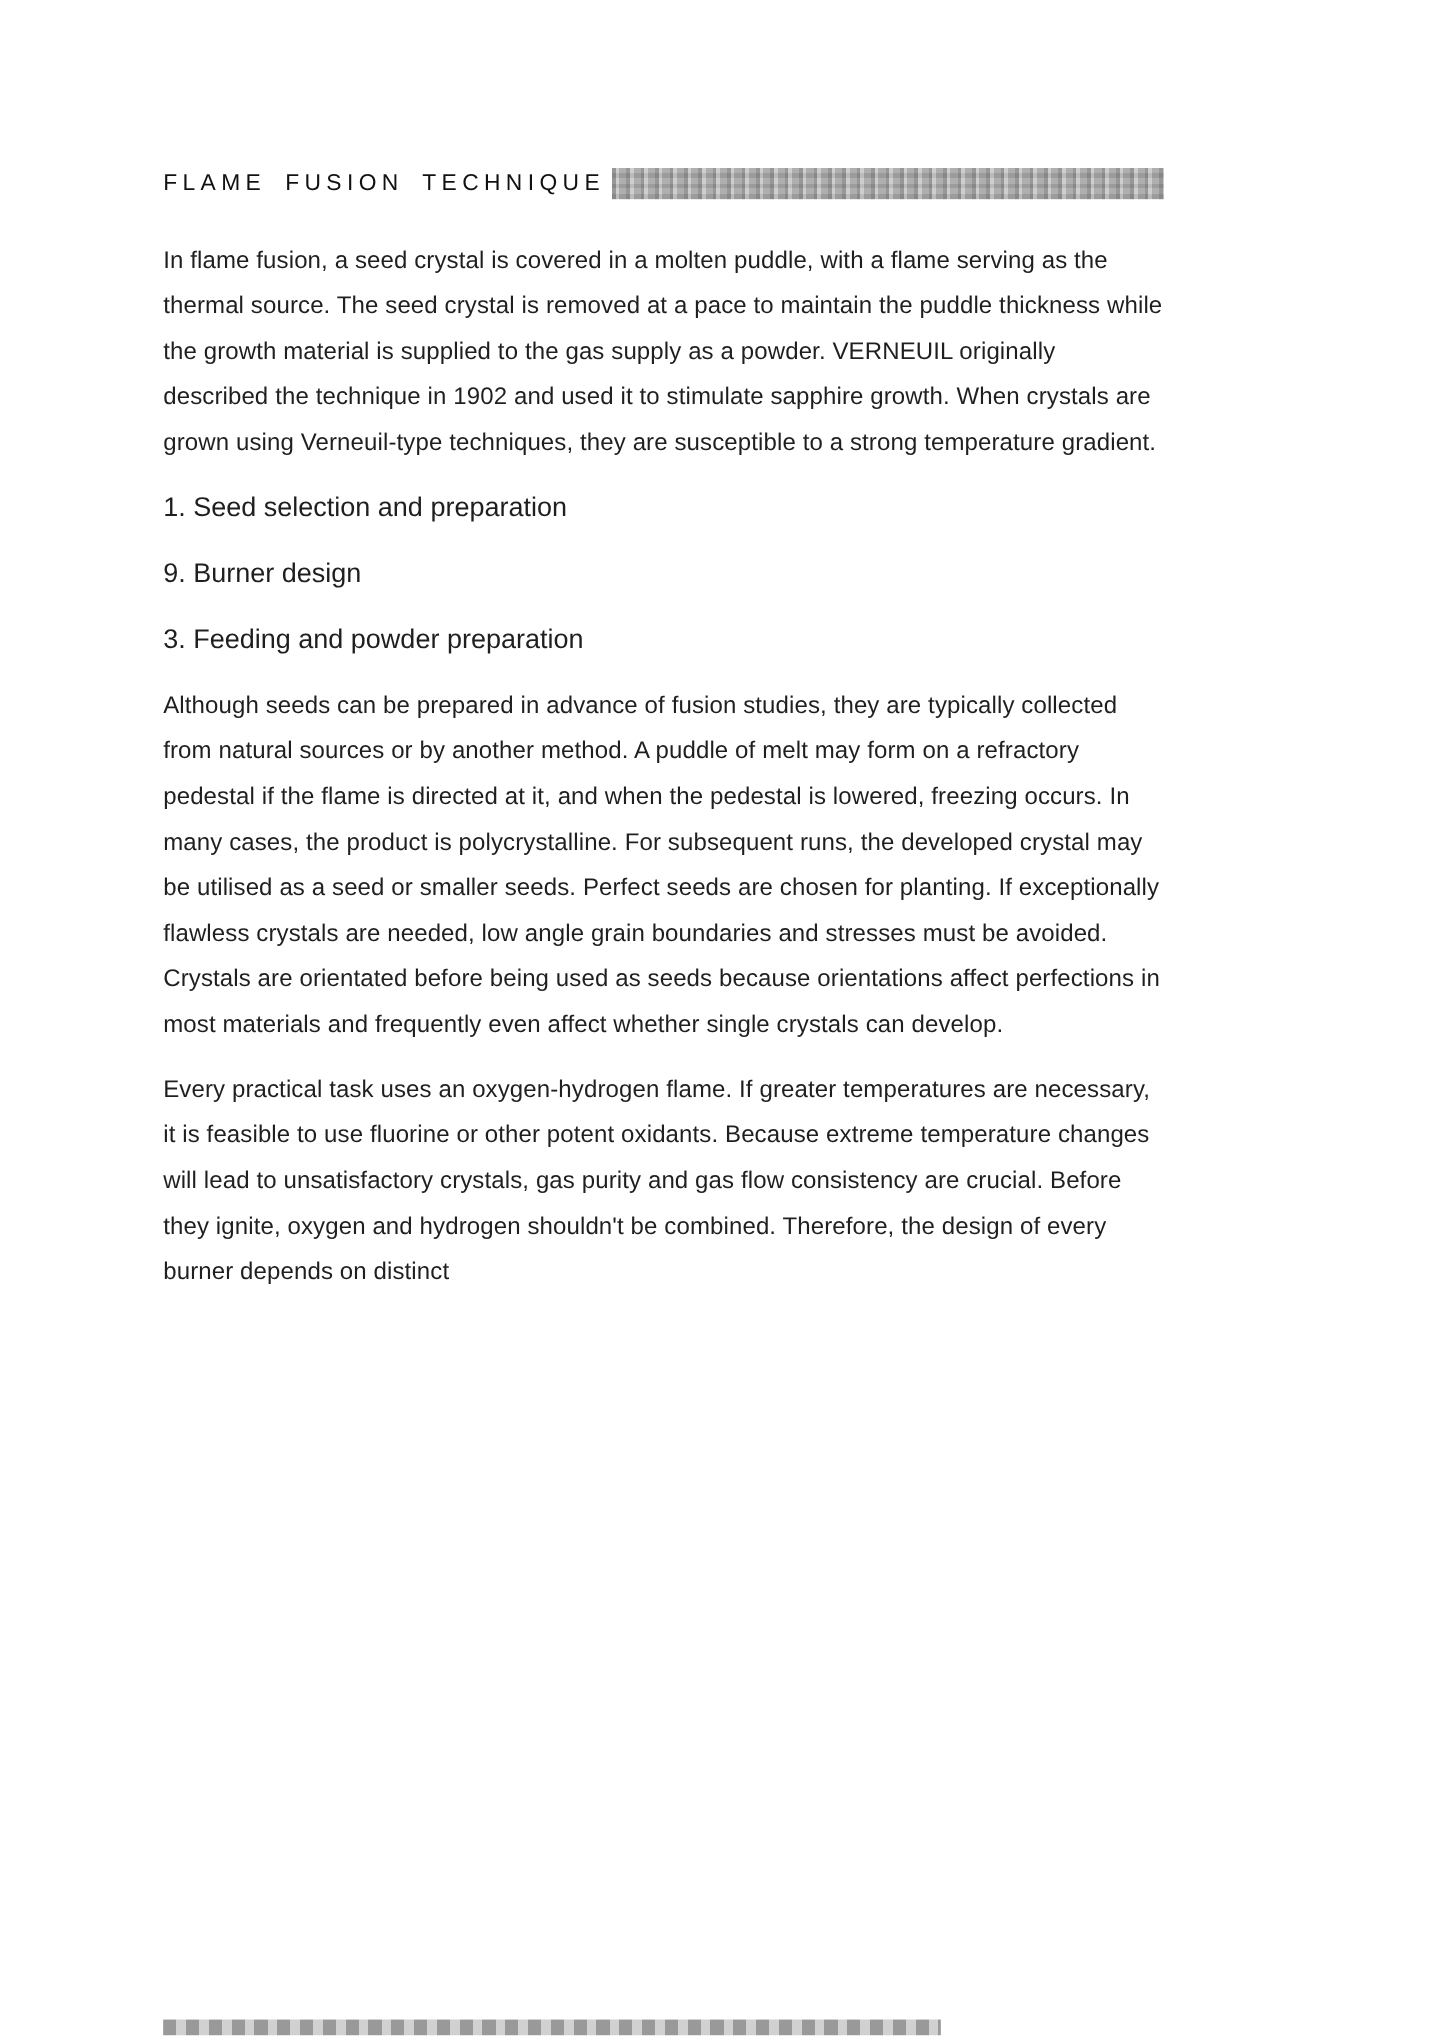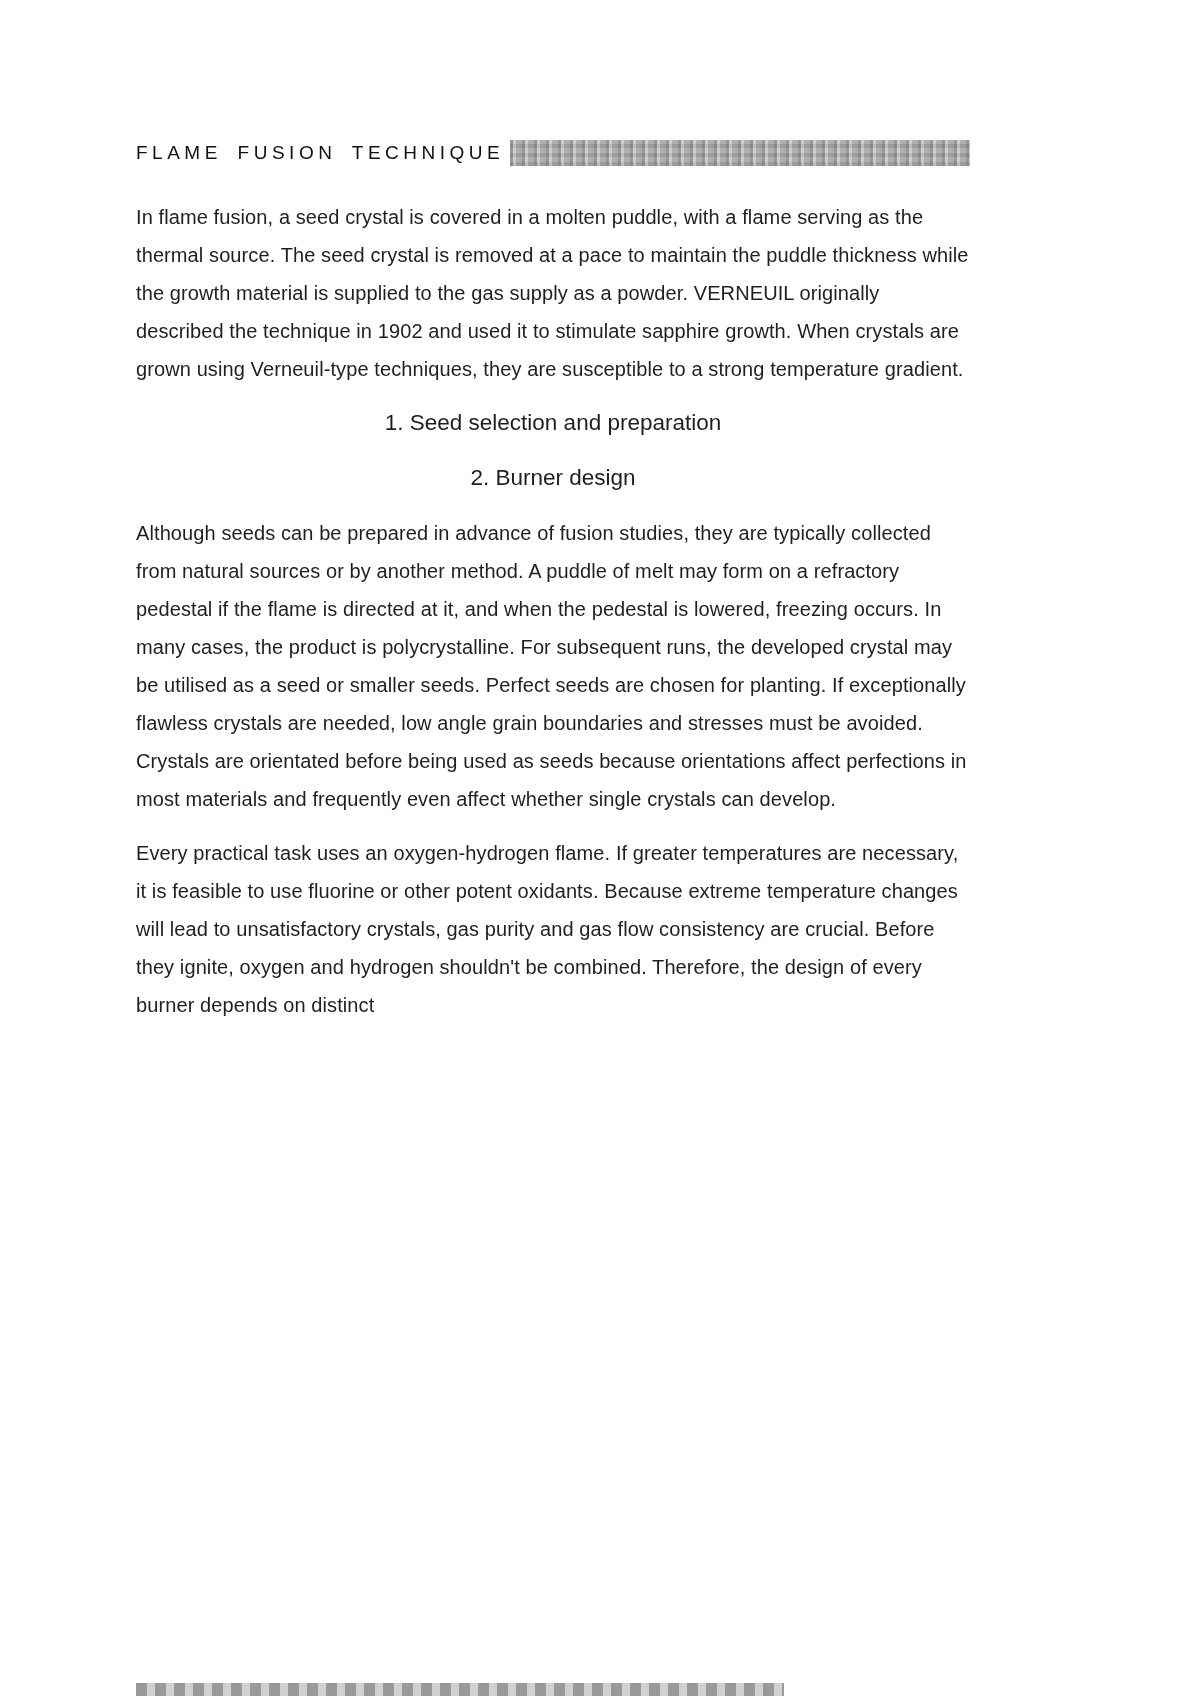--- a/index.html
+++ b/index.html
@@ -49,21 +49,20 @@
   .para {
     font-size: 20px;
     line-height: 38px;
     margin: 0 0 16px 0;
     letter-spacing: 0.1px;
   }
   .list-para {
     font-size: 22.5px;
     line-height: 38px;
     margin: 0 0 17px 0;
-    text-align: center;
   }
   .clipped-line {
     position: absolute;
     left: 136px;
     top: 1683px;
     width: 648px;
     height: 13px;
     background-color: #bfbfbf;
     background-image: repeating-linear-gradient(90deg, rgba(0,0,0,0.20) 0 11px, rgba(255,255,255,0.28) 11px 19px);
   }
@@ -77,22 +76,23 @@
     <h1 class="title-row">
       <span class="title-text">FLAME FUSION TECHNIQUE</span>
       <span class="title-highlight"></span>
     </h1>
 
     <p class="para">In flame fusion, a seed crystal is covered in a molten puddle, with a flame serving as the thermal source. The seed crystal is removed at a pace to maintain the puddle thickness while the growth material is supplied to the gas supply as a powder. VERNEUIL originally described the technique in 1902 and used it to stimulate sapphire growth. When crystals are grown using Verneuil-type techniques, they are susceptible to a strong temperature gradient.</p>
 
 
     <p class="list-para">1. Seed selection and preparation</p>
 
-    <p class="list-para">2. Burner design</p>
+    <p class="list-para">9. Burner design</p>
 
+    <p class="list-para">3. Feeding and powder preparation</p>
 
     <p class="para">Although seeds can be prepared in advance of fusion studies, they are typically collected from natural sources or by another method. A puddle of melt may form on a refractory pedestal if the flame is directed at it, and when the pedestal is lowered, freezing occurs. In many cases, the product is polycrystalline. For subsequent runs, the developed crystal may be utilised as a seed or smaller seeds. Perfect seeds are chosen for planting. If exceptionally flawless crystals are needed, low angle grain boundaries and stresses must be avoided. Crystals are orientated before being used as seeds because orientations affect perfections in most materials and frequently even affect whether single crystals can develop.</p>
 
     <p class="para">Every practical task uses an oxygen-hydrogen flame. If greater temperatures are necessary, it is feasible to use fluorine or other potent oxidants. Because extreme temperature changes will lead to unsatisfactory crystals, gas purity and gas flow consistency are crucial. Before they ignite, oxygen and hydrogen shouldn't be combined. Therefore, the design of every burner depends on distinct</p>
 
   </div>
 
   <div class="clipped-line"></div>
 </div>
 

